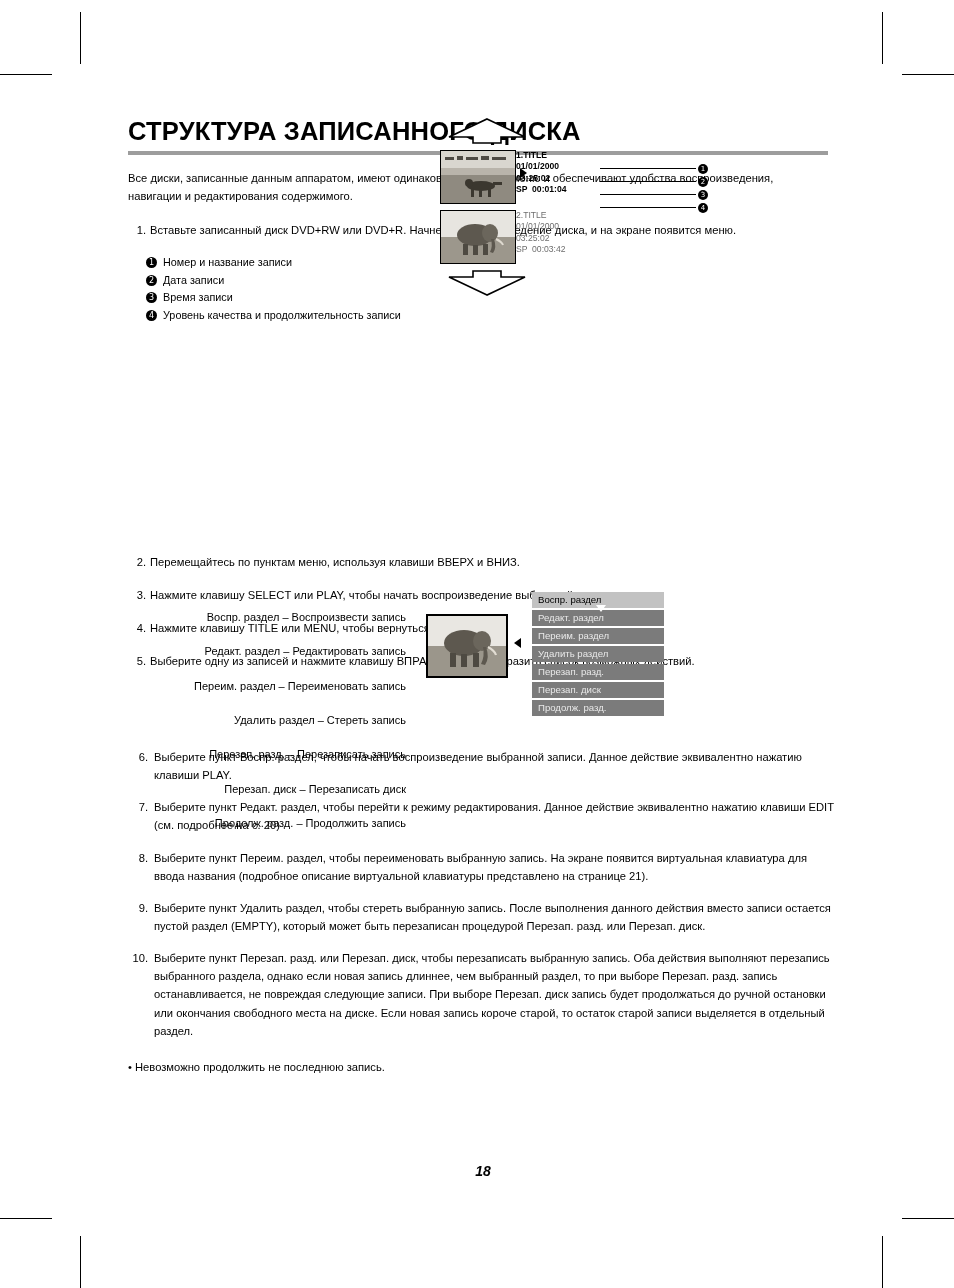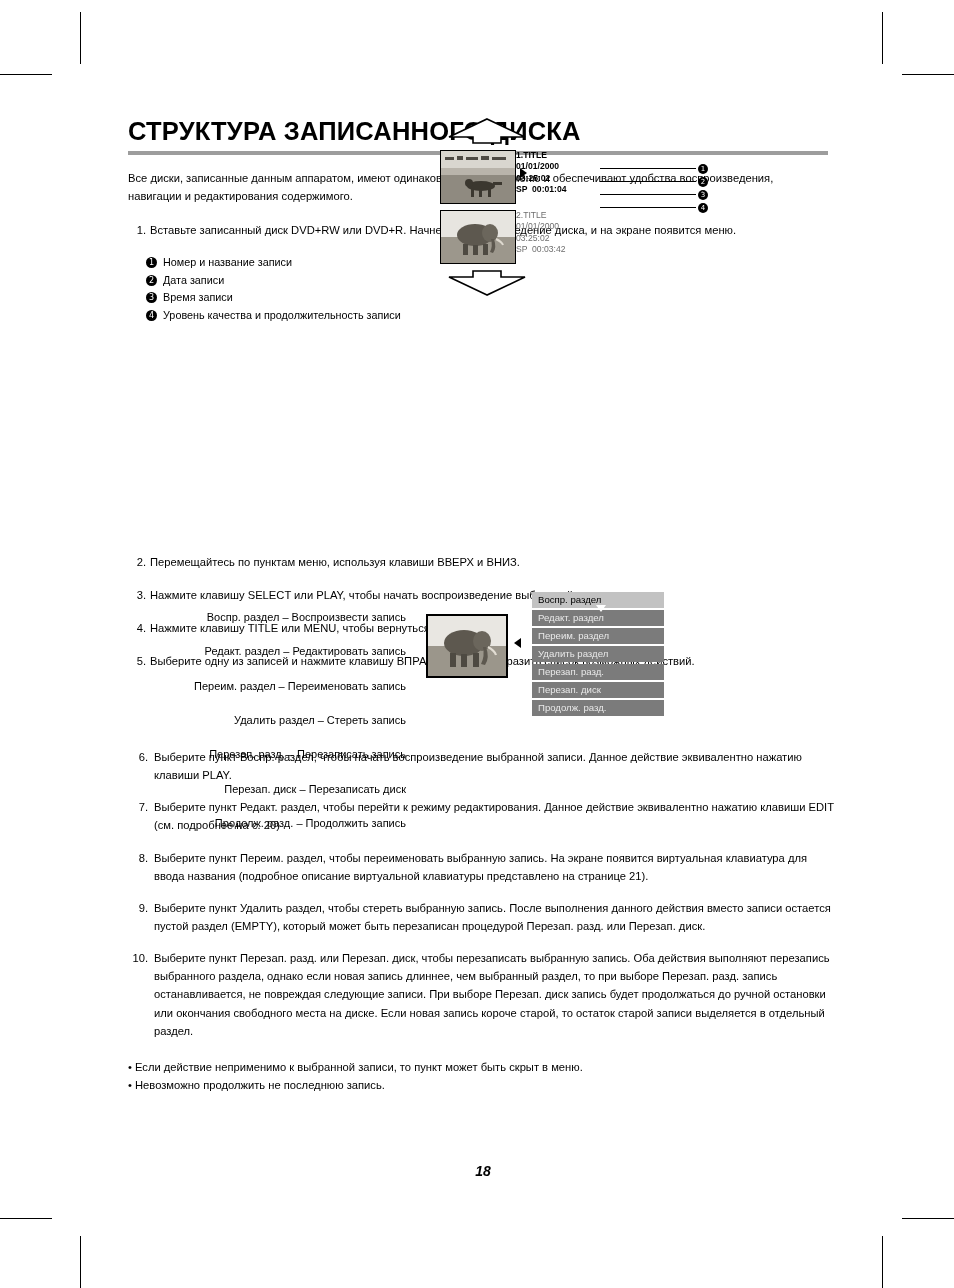--- a/index.html
+++ b/index.html
@@ -493,17 +493,16 @@
     <span class="num">9.</span>
     <span class="txt">Выберите пункт Удалить раздел, чтобы стереть выбранную запись. После выполнения данного действия вместо записи остается пустой раздел (EMPTY), который может быть перезаписан процедурой Перезап. разд. или Перезап. диск.</span>
   </div>
   <div class="step">
     <span class="num">10.</span>
     <span class="txt">Выберите пункт Перезап. разд. или Перезап. диск, чтобы перезаписать выбранную запись. Оба действия выполняют перезапись выбранного раздела, однако если новая запись длиннее, чем выбранный раздел, то при выборе Перезап. разд. запись останавливается, не повреждая следующие записи. При выборе Перезап. диск запись будет продолжаться до ручной остановки или окончания свободного места на диске. Если новая запись короче старой, то остаток старой записи выделяется в отдельный раздел.</span>
   </div>
 </div>
 
 <div class="notes">
-  <div>• Если действие неприменимо к выбранной записи, то пункт может быть скрыт в меню.</div>
   <div>• Невозможно продолжить не последнюю запись.</div>
 </div>
 
 <div class="page-number">18</div>
 
 </body></html>

